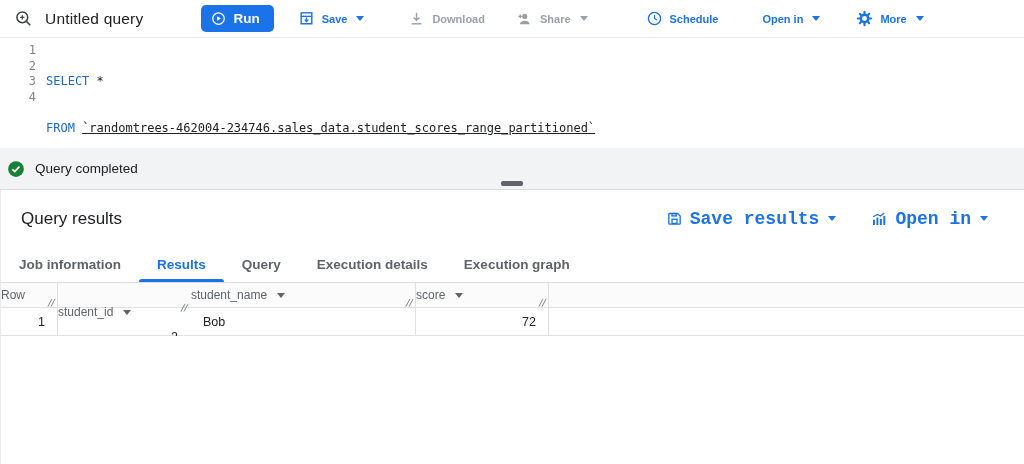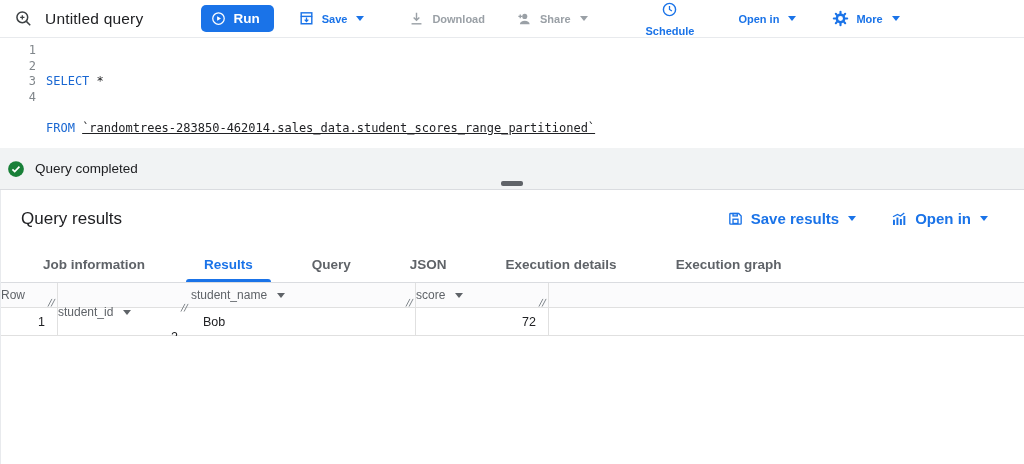--- a/index.html
+++ b/index.html
@@ -21,21 +21,21 @@
     color:#fff;border:none;border-radius:5px;height:27px;padding:0 14px 0 10px;
     font-size:13.5px;font-weight:700;margin-left:58px;cursor:pointer;
     font-family:"Liberation Sans",sans-serif;}
   .tb-btn{display:flex;align-items:center;gap:7px;background:none;border:none;
     font-size:11px;font-weight:700;cursor:pointer;color:var(--accent-blue);
     font-family:"Liberation Sans",sans-serif;white-space:nowrap;}
   .tb-btn.disabled{color:var(--disabled-gray);}
   .tb-btn .caret, .hdr-btn .caret{width:0;height:0;border-left:4px solid transparent;
     border-right:4px solid transparent;border-top:5px solid currentColor;margin-left:2px;}
   .tb-sp1{margin-left:24px;} .tb-sp2{margin-left:44px;} .tb-sp3{margin-left:30px;}
-  .tb-sp4{margin-left:58px;flex-direction:column;} .tb-sp5{margin-left:44px;} .tb-sp6{margin-left:36px;text-align:right;}
+  .tb-sp4{margin-left:58px;} .tb-sp5{margin-left:44px;} .tb-sp6{margin-left:36px;text-align:right;}
 
   
   .editor{height:110px;flex:0 0 110px;display:flex;background:#fff;
     font-family:"DejaVu Sans Mono","Liberation Mono",monospace;font-size:12px;
     padding-top:5px;}
   .gutter{width:46px;flex:0 0 46px;text-align:right;padding-right:10px;
     color:#80868b;line-height:15.5px;}
   .code{flex:1;line-height:15.5px;white-space:pre;}
   .kw{color:var(--keyword-blue);}
   .num{color:var(--number-orange);}
@@ -53,25 +53,25 @@
     width:22px;height:5px;background:#5f6368;border-radius:2px;cursor:row-resize;}
 
   
   .results{flex:1;background:#fff;border-left:1px solid #e8eaed;display:flex;
     flex-direction:column;justify-content:center;}
   .results-header{height:57px;flex:0 0 57px;display:flex;align-items:center;
     justify-content:space-between;padding:0 36px 0 20px;}
   .results-title{font-size:17px;font-weight:400;color:var(--text-dark);}
   .hdr-actions{display:flex;align-items:center;gap:34px;}
   .hdr-btn{display:flex;align-items:center;gap:7px;background:none;border:none;
-    color:var(--accent-blue);font-size:15px;font-weight:700;cursor:pointer;
-    font-family:Liberation Sans, sans-serif;white-space:nowrap;}
+    color:var(--accent-blue);font-size:18px;font-weight:700;cursor:pointer;
+    font-family:Liberation Mono, monospace;white-space:nowrap;}
 
   .tabs{height:36px;flex:0 0 36px;display:flex;align-items:stretch;
-    border-bottom:1px solid var(--border-light);padding-left:24px;gap:23px;}
+    border-bottom:1px solid var(--border-light);padding-left:0;}
   .tab{display:flex;align-items:center;padding:0 18px;position:relative;
     font-size:13.5px;font-weight:700;color:var(--text-secondary);cursor:pointer;}
   .tab.active{color:var(--accent-blue);}
   .tab.active::after{content:"";position:absolute;left:0;right:0;bottom:0;
     height:3px;background:var(--accent-blue);border-radius:3px 3px 0 0;}
 
   
   .grid{flex:1;display:flex;flex-direction:column;}
   .thead{display:flex;height:25px;flex:0 0 25px;background:#fbfbfc;
     border-bottom:1px solid #e0e0e0;}
@@ -191,21 +191,21 @@
 
   <section class="editor">
     <div class="gutter">
       <div>1</div>
       <div>2</div>
       <div>3</div>
       <div>4</div>
     </div>
     <div class="code">
       <div><span class="kw">SELECT</span><span class="plain"> </span><span class="plain">*</span></div>
-      <div><span class="kw">FROM</span><span class="plain"> </span><span class="tbl-ref">`randomtrees-283850-462014.sales_data.student_scores_range_partitioned`</span></div>
+      <div><span class="kw">FROM</span><span class="plain"> </span><span class="tbl-ref">`randomtrees-462004-234746.sales_data.student_scores_range_partitioned`</span></div>
       <div><span class="kw">WHERE</span><span class="plain"> </span><span class="plain">score</span><span class="plain"> </span><span class="kw">BETWEEN</span><span class="plain"> </span><span class="num">70</span><span class="plain"> </span><span class="kw">AND</span><span class="plain"> </span><span class="num">79</span><span class="plain">;</span></div>
       <div><span class="cursor-bar"></span></div>
     </div>
   </section>
 
   <div class="statusbar">
     <span>
       <svg width="18" height="18" viewBox="0 0 24 24">
         <circle cx="12" cy="12" r="10.5" fill="#188038"></circle>
         <path d="M7.2 12.4l3.1 3.1 6.3-6.6" stroke="#fff" stroke-width="2.3" fill="none"></path>
@@ -250,23 +250,20 @@
       <div class="tab">
           <span>Job information</span>
         </div>
       <div class="tab active">
           <span>Results</span>
         </div>
       <div class="tab">
           <span>Query</span>
         </div>
       <div class="tab">
-          <span>JSON</span>
-        </div>
-      <div class="tab">
           <span>Execution details</span>
         </div>
       <div class="tab">
           <span>Execution graph</span>
         </div>
     </nav>
 
     <div class="grid">
       <div class="thead">
         <div class="th c-row">

